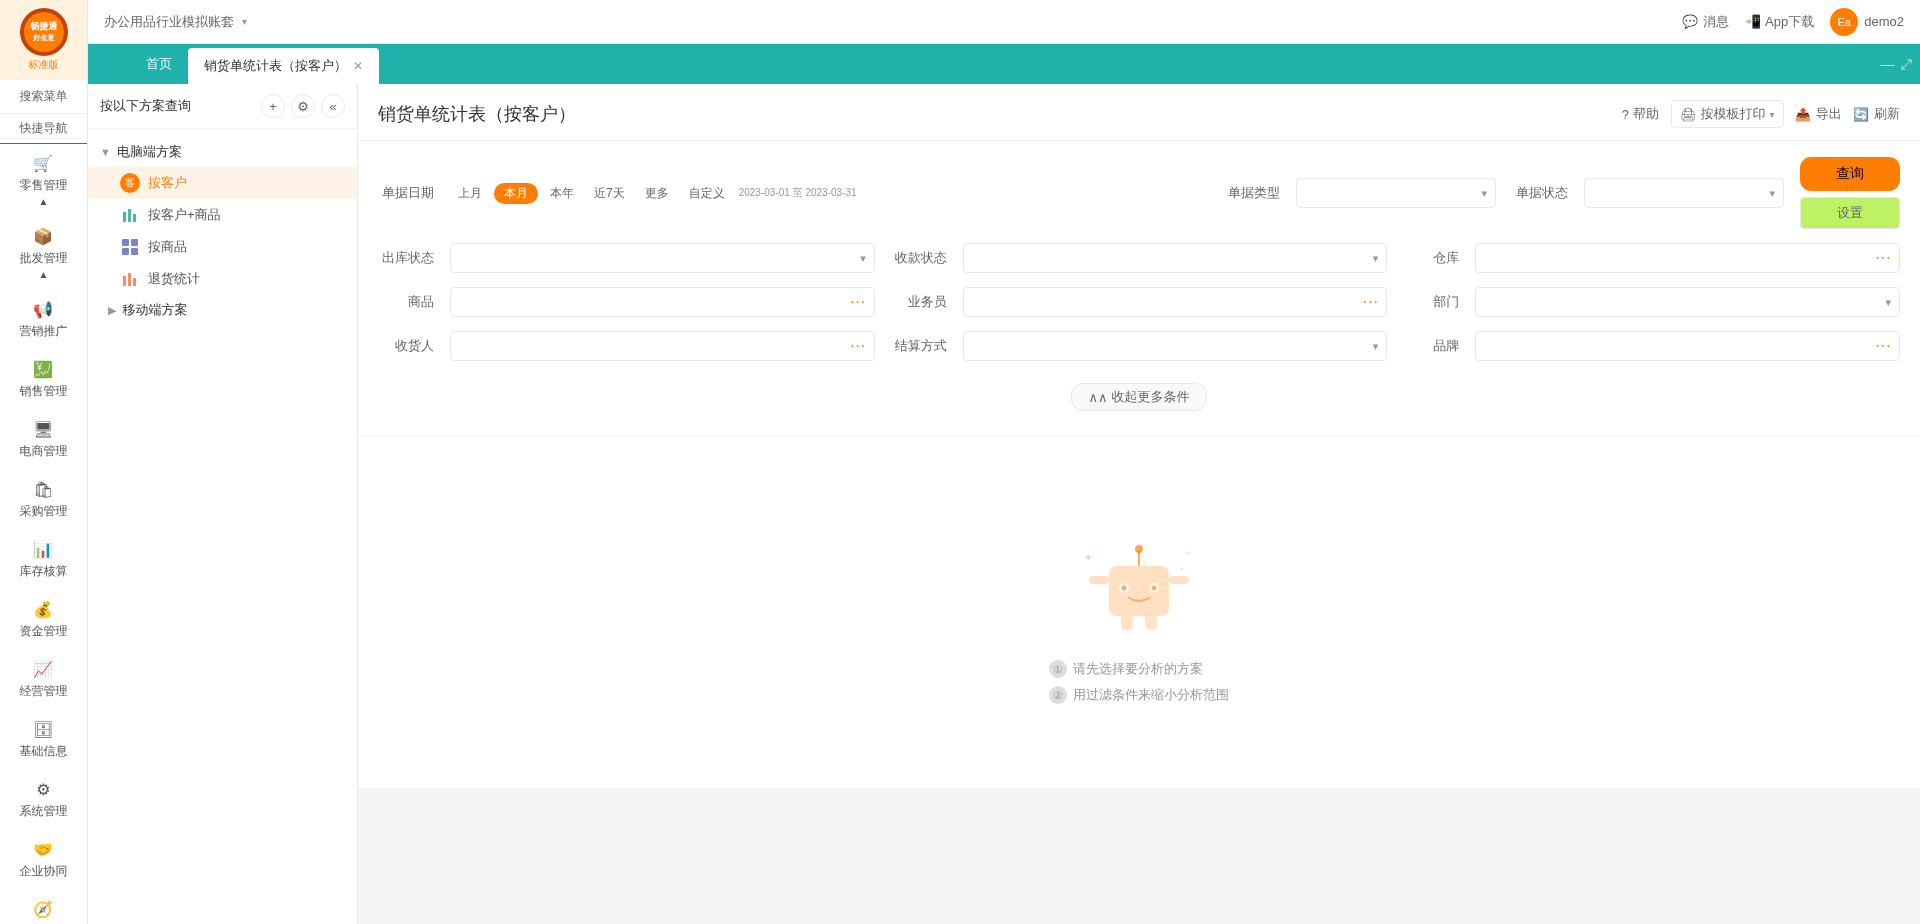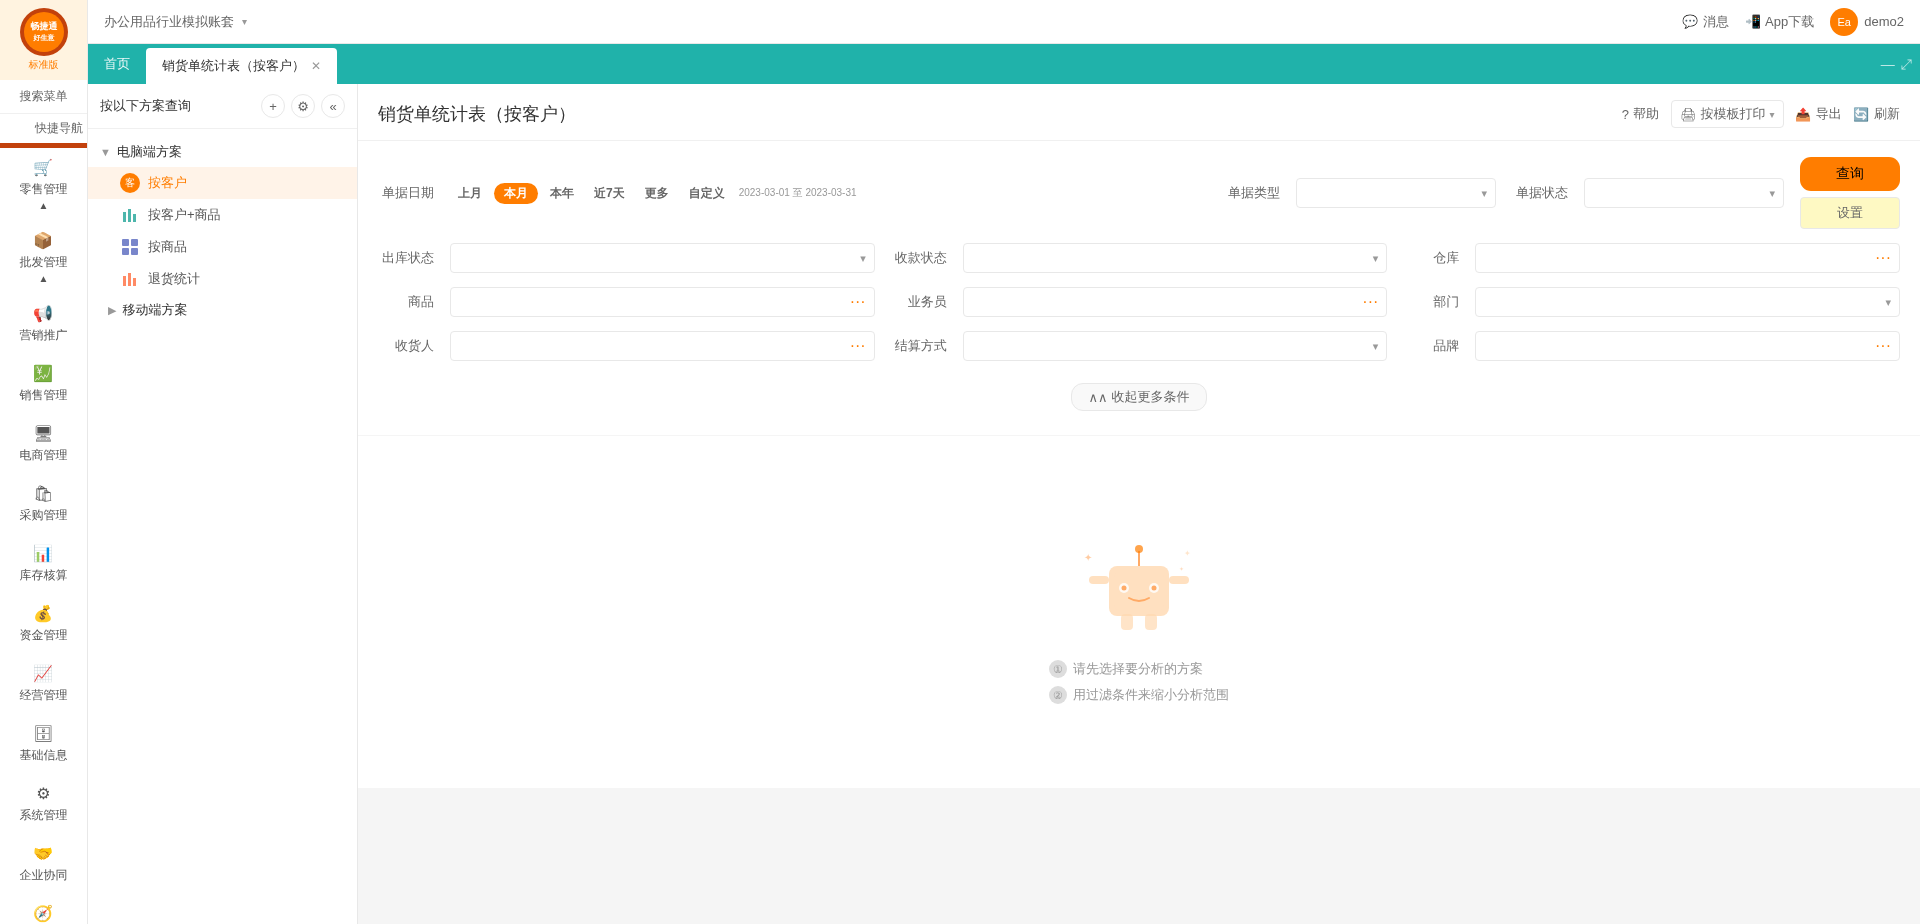--- a/index.html
+++ b/index.html
@@ -4,41 +4,41 @@
   <style>
     * { box-sizing: border-box; margin: 0; padding: 0; }
     body { font-family: 'Microsoft YaHei', Arial, sans-serif; font-size: 13px; background: #f0f2f5; color: #333; display: flex; height: 924px; overflow: hidden; }
 
     
     .sidebar { width: 88px; background: #fff; display: flex; flex-direction: column; align-items: center; border-right: 1px solid #e8e8e8; flex-shrink: 0; }
     .sidebar-logo { width: 100%; padding: 8px 0; display: flex; flex-direction: column; align-items: center; background: #fff3e0; }
     .sidebar-logo-icon { width: 48px; height: 48px; background: #c2410c; border-radius: 50%; display: flex; align-items: center; justify-content: center; color: #fff; font-size: 10px; font-weight: bold; text-align: center; line-height: 1.2; }
     .sidebar-logo-text { font-size: 11px; color: #ff7d00; margin-top: 2px; }
     .sidebar-search { width: 100%; padding: 8px 4px; text-align: center; font-size: 12px; color: #666; cursor: pointer; border-bottom: 1px solid #f0f0f0; }
-    .sidebar-nav { width: 100%; padding: 6px 4px; text-align: right; font-size: 12px; color: #666; cursor: pointer; border-bottom: 5px solid #c2410c; }
+    .sidebar-nav { width: 100%; padding: 6px 4px; text-align: center; font-size: 12px; color: #666; cursor: pointer; border-bottom: 1px solid #c2410c; }
     .sidebar-menu-item { width: 100%; padding: 10px 4px; text-align: center; font-size: 12px; color: #555; cursor: pointer; display: flex; flex-direction: column; align-items: center; gap: 2px; }
     .sidebar-menu-item .menu-arrow { font-size: 10px; }
     .menu-icon { font-size: 16px; margin-bottom: 2px; }
 
     
     .main-area { flex: 1; display: flex; flex-direction: column; overflow: hidden; }
 
     
     .top-header { height: 44px; background: #fff; border-bottom: 1px solid #e8e8e8; display: flex; align-items: center; padding: 0 16px; justify-content: space-between; flex-shrink: 0; }
     .top-header-left { display: flex; align-items: center; gap: 8px; }
     .app-title { font-size: 13px; color: #666; }
     .dropdown-arrow { color: #999; font-size: 10px; }
     .top-header-right { display: flex; align-items: center; gap: 16px; }
     .header-action { display: flex; align-items: center; gap: 4px; color: #666; font-size: 13px; cursor: pointer; }
     .user-avatar { width: 28px; height: 28px; background: #ff7d00; border-radius: 50%; display: flex; align-items: center; justify-content: center; color: #fff; font-size: 11px; overflow: hidden; }
 
     
     .tab-bar { height: 40px; background: #20b2aa; display: flex; align-items: center; padding: 0 0; flex-shrink: 0; }
     .tab-item { height: 40px; padding: 0 16px; display: flex; align-items: center; gap: 6px; font-size: 13px; cursor: pointer; color: rgba(255,255,255,0.8); position: relative; }
-    .tab-item.home { background: transparent; color: rgba(255,255,255,0.9); }
+    .tab-item.home { background: transparent; color: rgba(255,255,255,0.9); margin-left: 42px; }
     .tab-item.active-tab { background: #fff; color: #333; border-radius: 4px 4px 0 0; margin-top: 4px; height: 36px; }
     .tab-close { font-size: 12px; color: #999; cursor: pointer; }
     .tab-expand-btn { margin-left: auto; margin-right: 8px; color: rgba(255,255,255,0.8); font-size: 16px; cursor: pointer; display: flex; gap: 6px; }
 
     
     .content-wrapper { flex: 1; display: flex; overflow: hidden; background: #f5f5f5; }
 
     
     .left-panel { width: 270px; background: #fff; border-right: 1px solid #e8e8e8; flex-shrink: 0; overflow-y: auto; }
     .left-panel-header { padding: 10px 12px; display: flex; align-items: center; justify-content: space-between; border-bottom: 1px solid #f0f0f0; }
@@ -62,30 +62,30 @@
     .page-title { font-size: 18px; color: #333; font-weight: 500; }
     .page-actions { display: flex; align-items: center; gap: 12px; }
     .page-action-link { display: flex; align-items: center; gap: 4px; font-size: 13px; color: #666; cursor: pointer; }
 
     
     .filter-area { padding: 16px 20px; border-bottom: 1px solid #f5f5f5; }
     .filter-row { display: flex; align-items: center; gap: 16px; margin-bottom: 14px; }
     .filter-label { font-size: 13px; color: #666; white-space: nowrap; min-width: 56px; text-align: right; }
     .filter-control { flex: 1; display: flex; align-items: center; gap: 6px; }
     .date-tabs { display: flex; align-items: center; gap: 4px; }
-    .date-tab { padding: 3px 8px; border-radius: 3px; font-size: 12px; color: #666; cursor: pointer; font-weight: bold; }
+    .date-tab { padding: 3px 8px; border-radius: 3px; font-size: 12px; color: #666; cursor: pointer; }
     .date-tab.active { background: #ff7d00; color: #fff; border-radius: 12px; padding: 2px 10px; }
     .date-range-text { font-size: 10px; color: #999; }
     .filter-select { flex: 1; height: 30px; border: 1px solid #e8e8e8; border-radius: 4px; padding: 0 8px; display: flex; align-items: center; justify-content: space-between; cursor: pointer; font-size: 13px; color: #999; background: #fff; }
     .filter-select-arrow { color: #999; font-size: 11px; }
     .filter-dots { color: #ff7d00; cursor: pointer; font-size: 16px; }
     .collapse-row { display: flex; justify-content: center; padding: 8px 0; }
     .collapse-btn { display: flex; align-items: center; gap: 4px; font-size: 13px; color: #666; cursor: pointer; padding: 4px 16px; border: 1px solid #e8e8e8; border-radius: 12px; background: #f9f9f9; }
     .btn-query { background: #ff7d00; color: #000000; border: none; border-radius: 11px; padding: 8px 36px; font-size: 14px; cursor: pointer; }
-    .btn-settings { background: #fef9c3; color: #666; border: 1px solid #e8e8e8; border-radius: 4px; padding: 6px 16px; font-size: 13px; cursor: pointer; }
+    .btn-settings { background: #bef264; color: #666; border: 1px solid #e8e8e8; border-radius: 4px; padding: 6px 16px; font-size: 13px; cursor: pointer; }
 
     
     .empty-state { display: flex; flex-direction: column; align-items: center; justify-content: center; padding: 80px 20px; }
     .empty-icon { width: 120px; height: 120px; margin-bottom: 20px; }
     .empty-tips { color: #999; font-size: 13px; line-height: 2; }
     .empty-tip-item { display: flex; align-items: center; gap: 6px; }
     .tip-num { width: 18px; height: 18px; border-radius: 50%; background: #ddd; color: #999; font-size: 11px; display: flex; align-items: center; justify-content: center; flex-shrink: 0; }
 
     .right-content-area { position: relative; flex: 1; }
 

